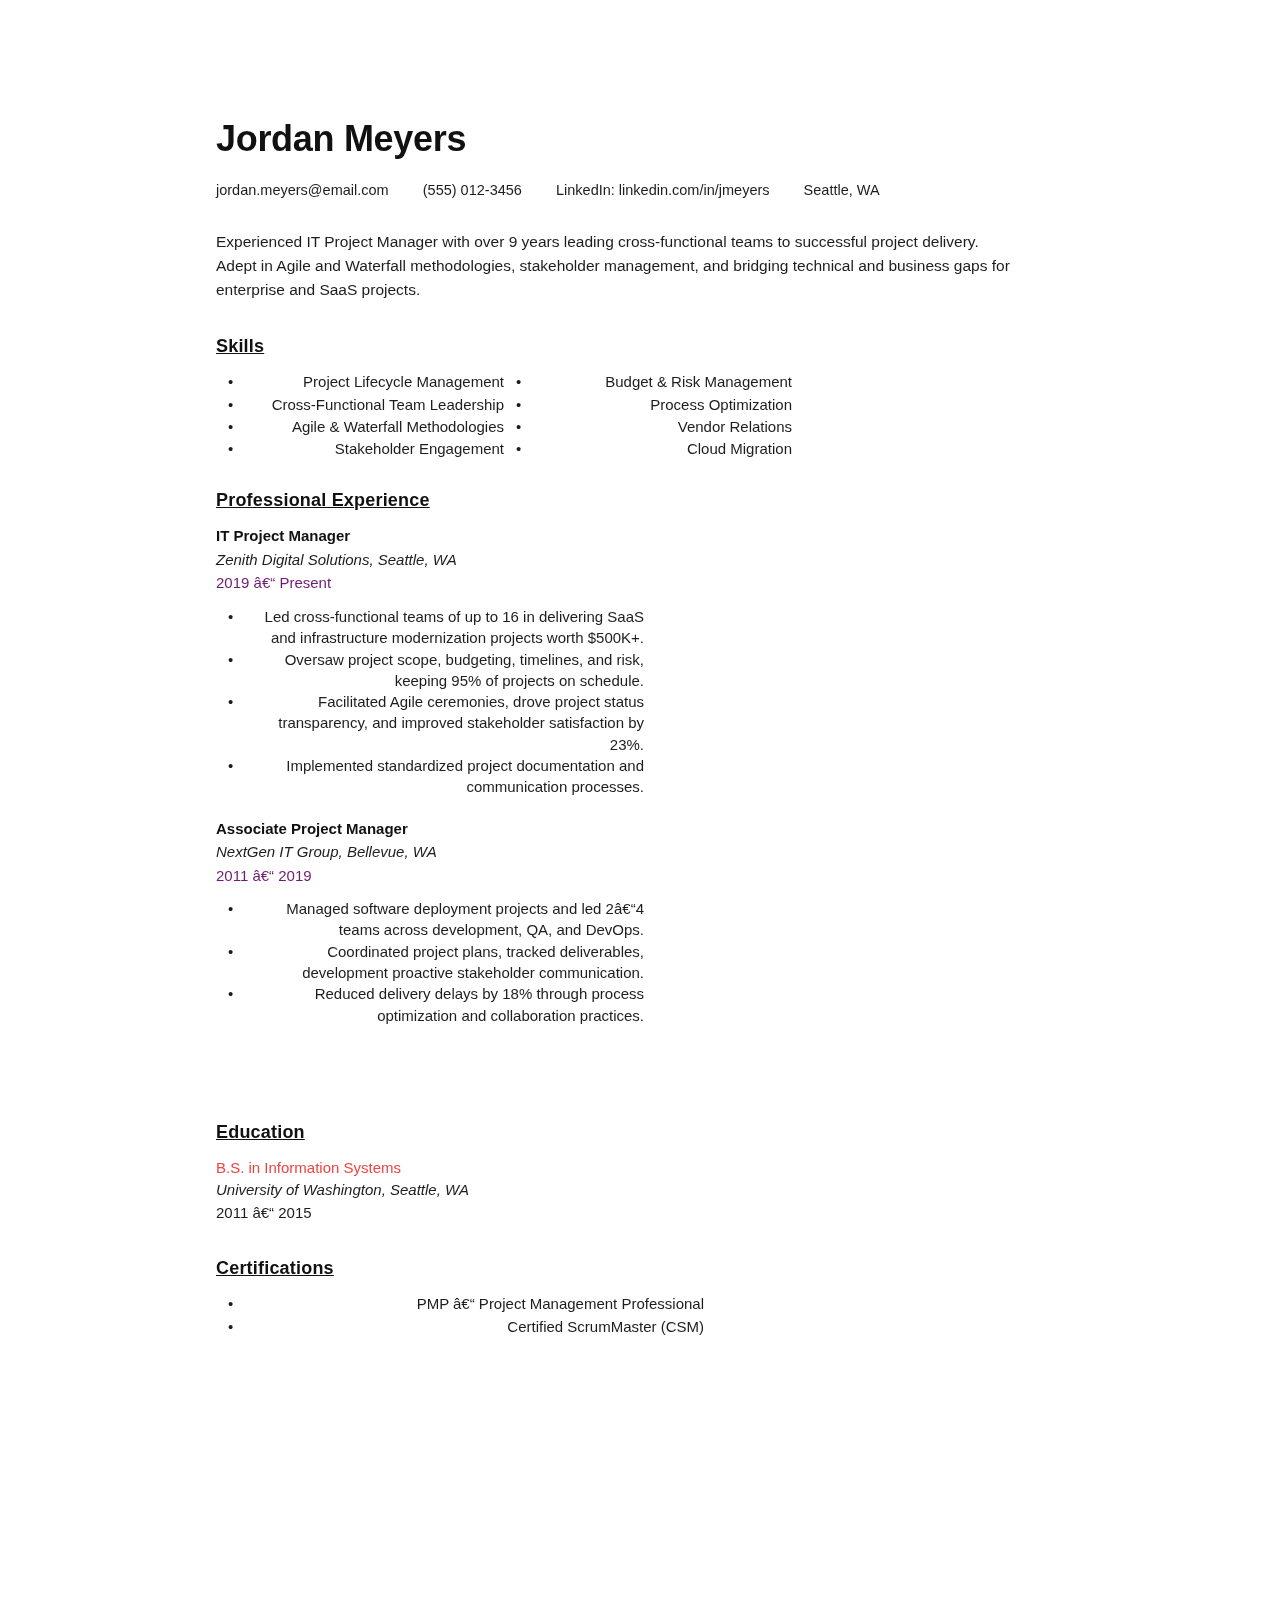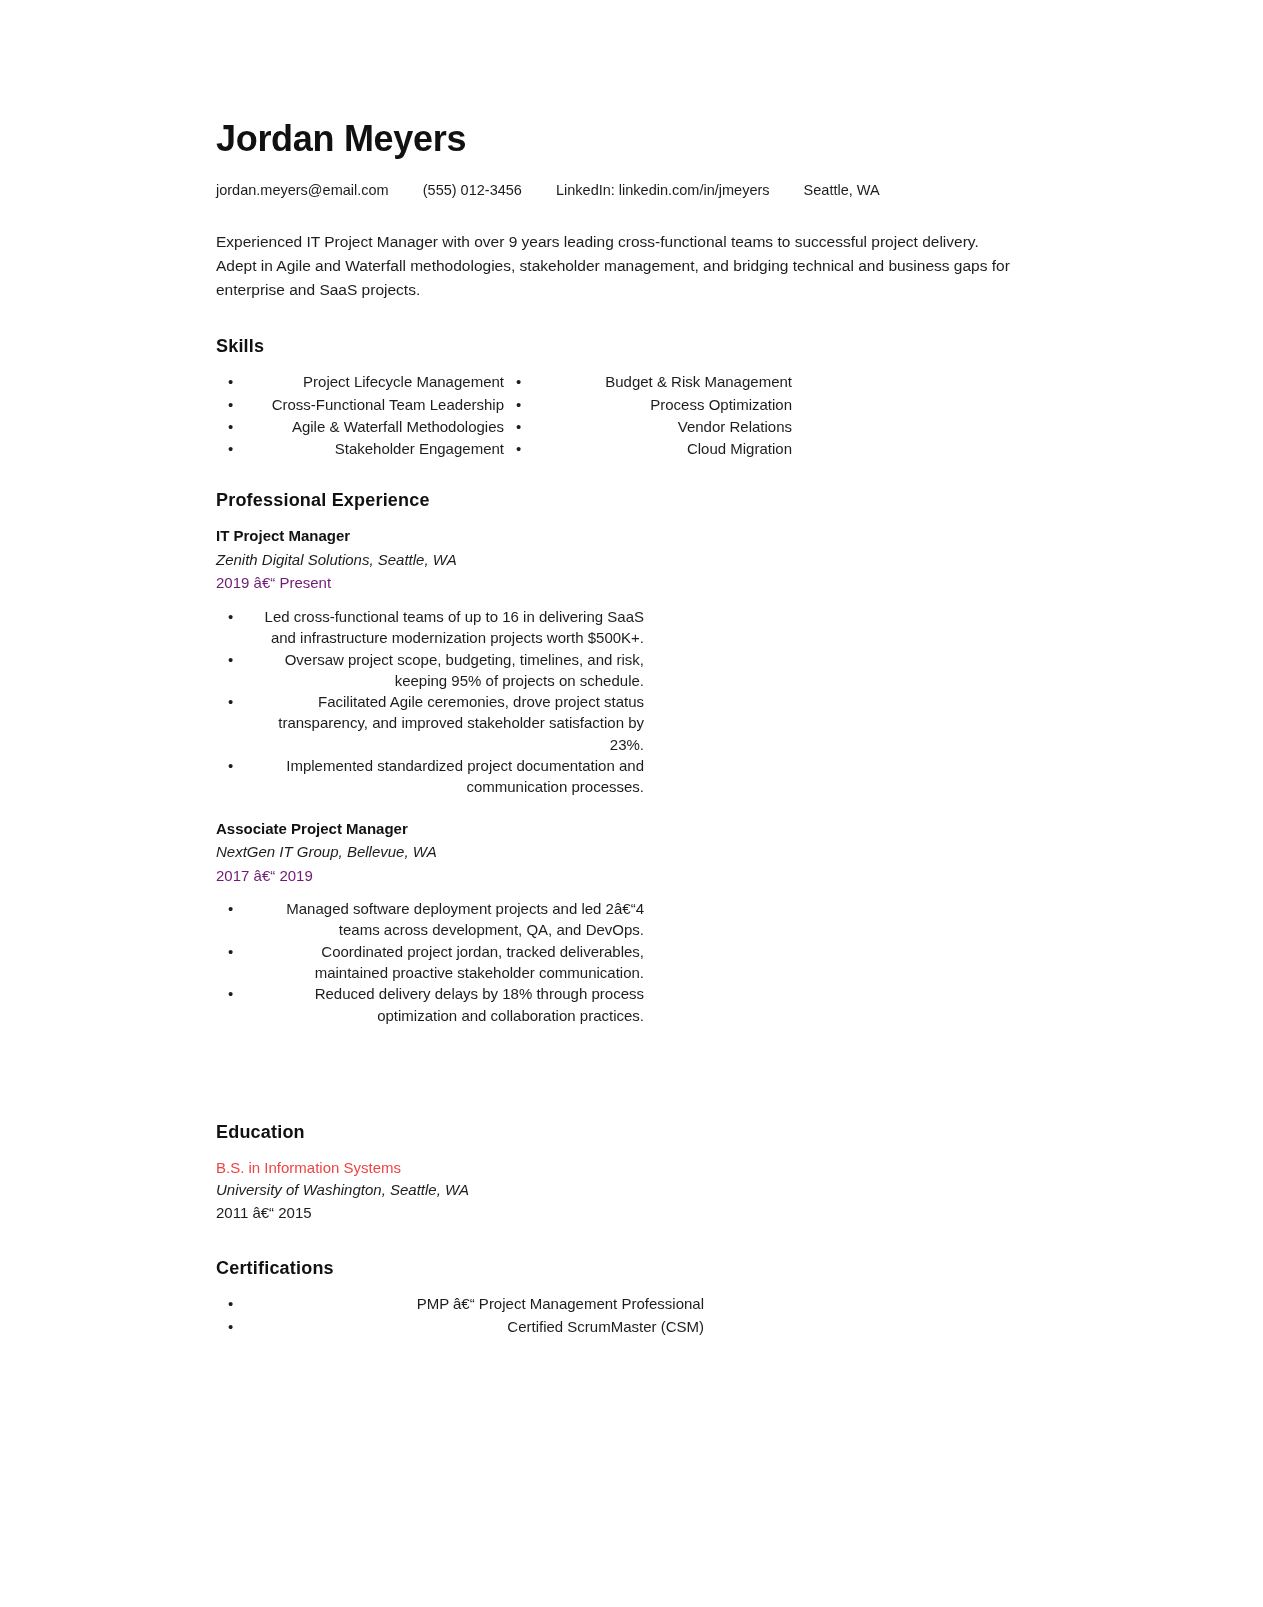--- a/index.html
+++ b/index.html
@@ -59,20 +59,21 @@
     width: 800px;
   }
 
   
   .section-title {
     font-size: 18px;
     font-weight: 700;
     letter-spacing: 0.2px;
     color: #111111;
     margin: 0 0 14px 0;
+    text-decoration: underline;
   }
   .section { margin-bottom: 30px; }
 
   
   .skills-cols {
     display: flex;
     gap: 0;
   }
   .skills-col { width: 288px; }
 
@@ -204,24 +205,24 @@
           <li>Led cross-functional teams of up to 16 in delivering SaaS and infrastructure modernization projects worth $500K+.</li>
           <li>Oversaw project scope, budgeting, timelines, and risk, keeping 95% of projects on schedule.</li>
           <li>Facilitated Agile ceremonies, drove project status transparency, and improved stakeholder satisfaction by 23%.</li>
           <li>Implemented standardized project documentation and communication processes.</li>
         </ul>
       </div>
 
       <div class="job">
         <div class="job-title">Associate Project Manager</div>
         <div class="job-company">NextGen IT Group, Bellevue, WA</div>
-        <div class="job-dates">2017 â€“ 2019</div>
+        <div class="job-dates">2011 â€“ 2019</div>
         <ul class="bullets">
           <li>Managed software deployment projects and led 2â€“4 teams across development, QA, and DevOps.</li>
-          <li>Coordinated project jordan, tracked deliverables, maintained proactive stakeholder communication.</li>
+          <li>Coordinated project plans, tracked deliverables, development proactive stakeholder communication.</li>
           <li>Reduced delivery delays by 18% through process optimization and collaboration practices.</li>
         </ul>
       </div>
     </div>
 
     <div class="exp-spacer"></div>
 
     <div class="section edu-section">
       <div class="section-title">Education</div>
       <div class="edu-degree">B.S. in Information Systems</div>

